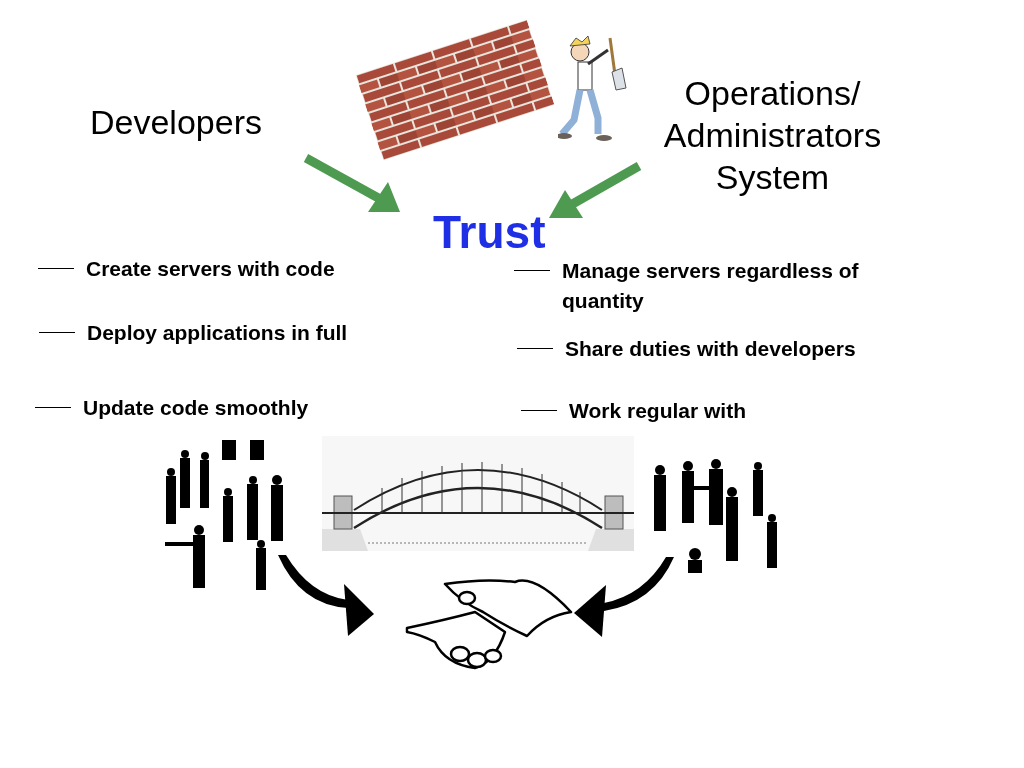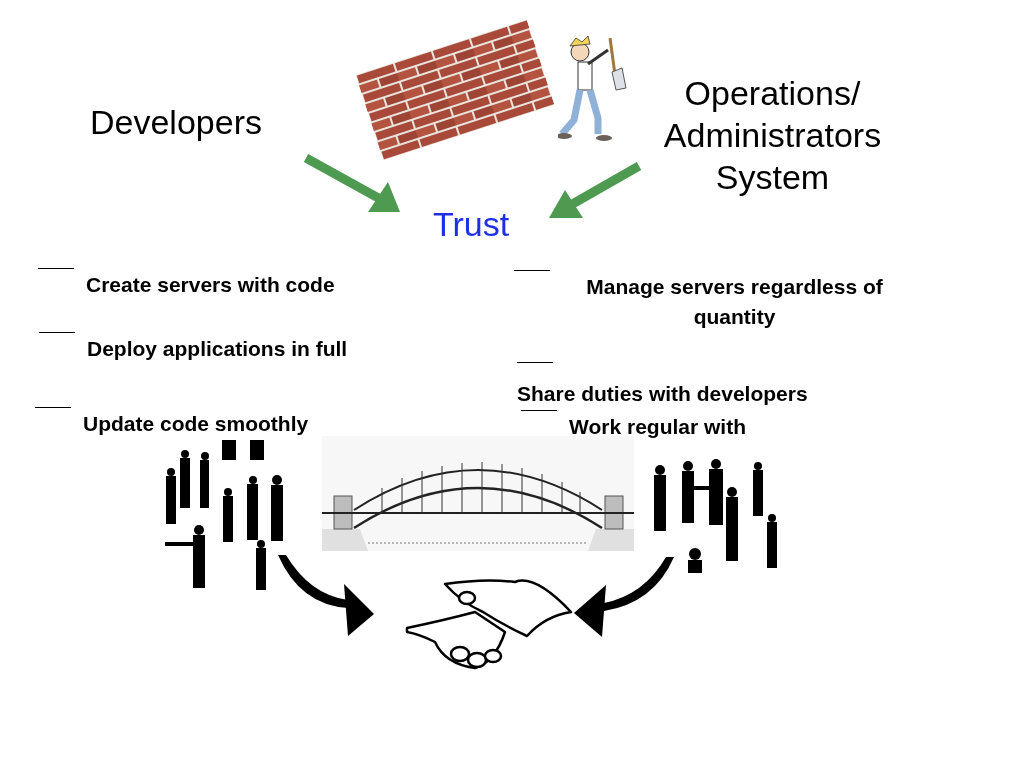--- a/index.html
+++ b/index.html
@@ -1,24 +1,24 @@
 <!DOCTYPE html>
 <html><head>
 <meta charset="utf-8">
 <style>
   html, body { margin:0; padding:0; }
   body { width:1024px; height:768px; background:#ffffff; position:relative; overflow:hidden;
          font-family:"Liberation Sans", "DejaVu Sans", sans-serif; color:#000; }
   .abs { position:absolute; }
   .heading { font-weight:normal; font-size:34px; line-height:42px; }
-  .trust { font-weight:normal; font-size:34px; color:#1f2fe6; }
+  .trust { font-weight:bold; font-size:46px; color:#1f2fe6; }
   .item { position:absolute; display:flex; align-items:flex-start; font-weight:bold; font-size:21px; line-height:30px; }
   .dash { display:inline-block; width:36px; height:0; border-top:1.5px solid #000; margin-top:14px; margin-right:12px; flex:none; }
-  .item-text { white-space:nowrap;margin-top:16px; }
-  .item-text.wrap { white-space:normal; text-align:center; }
+  .item-text { white-space:nowrap; }
+  .item-text.wrap { white-space:normal; text-align:left; }
 </style>
 </head>
 <body>
 
 <div class="abs" style="left:365px;top:45px;width:180px;height:90px;transform:rotate(-18deg);transform-origin:center;">
   <svg width="180" height="90" viewBox="0 0 180 90">
     <defs>
       <pattern id="bricks" width="40" height="20" patternUnits="userSpaceOnUse">
         <rect width="40" height="20" fill="#e9e4dc"></rect>
         <rect x="1" y="1" width="38" height="8" fill="#a8493a"></rect>
@@ -80,21 +80,21 @@
   <span class="item-text">Update code smoothly</span>
 </div>
 
 <div class="item" style="left:514px;top:256px;">
   <span class="dash"></span>
   <span class="item-text wrap" style="width:345px;">
     <span>Manage servers regardless of</span><br>
     <span>quantity</span>
   </span>
 </div>
-<div class="item" style="left:517px;top:348px;flex-direction:column;">
+<div class="item" style="left:517px;top:334px;">
   <span class="dash"></span>
   <span class="item-text">Share duties with developers</span>
 </div>
 <div class="item" style="left:521px;top:396px;">
   <span class="dash"></span>
   <span class="item-text">Work regular with</span>
 </div>
 
 <div class="abs" style="left:165px;top:440px;width:130px;height:150px;">
   <svg width="130" height="150" viewBox="0 0 130 150">

